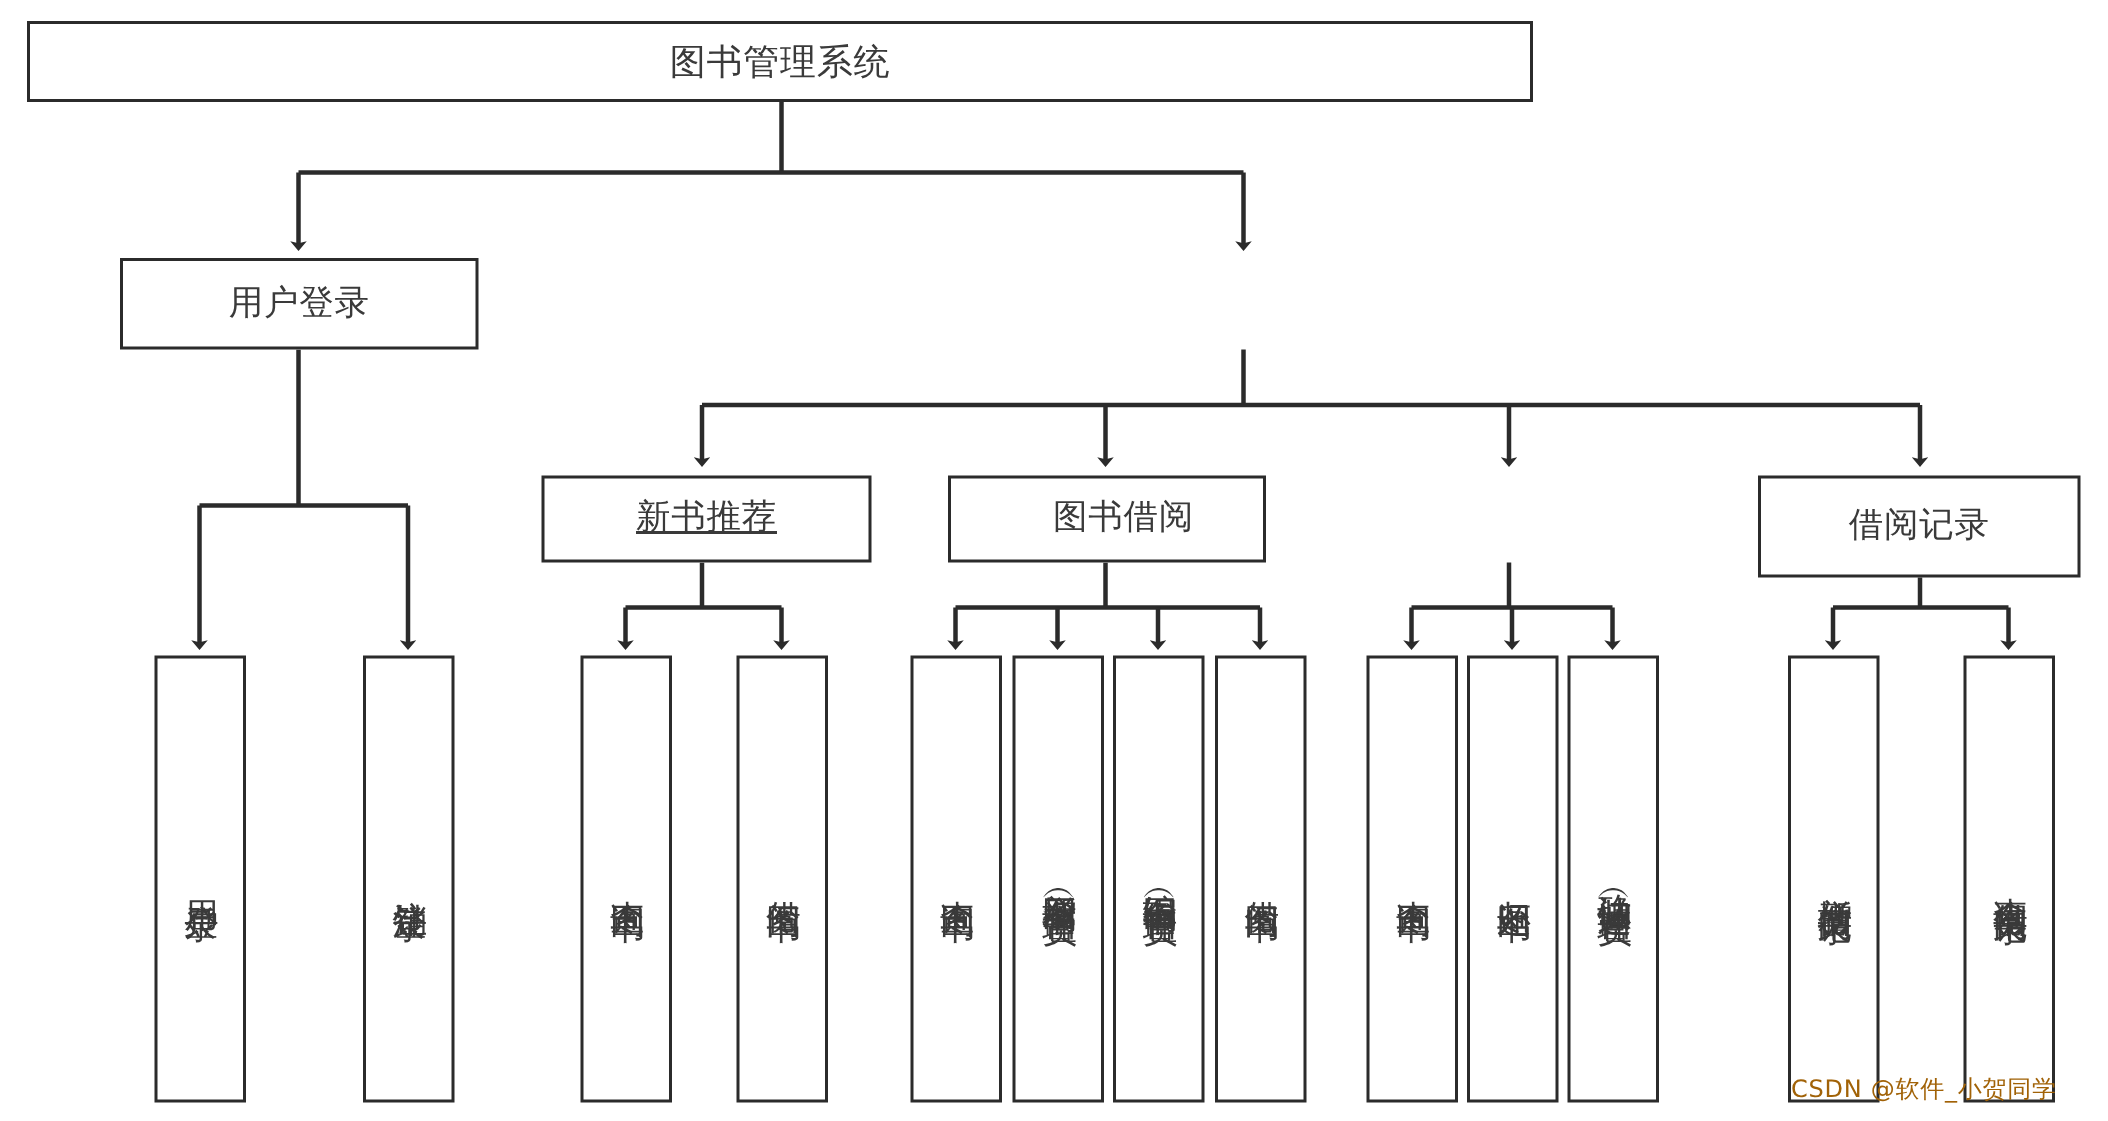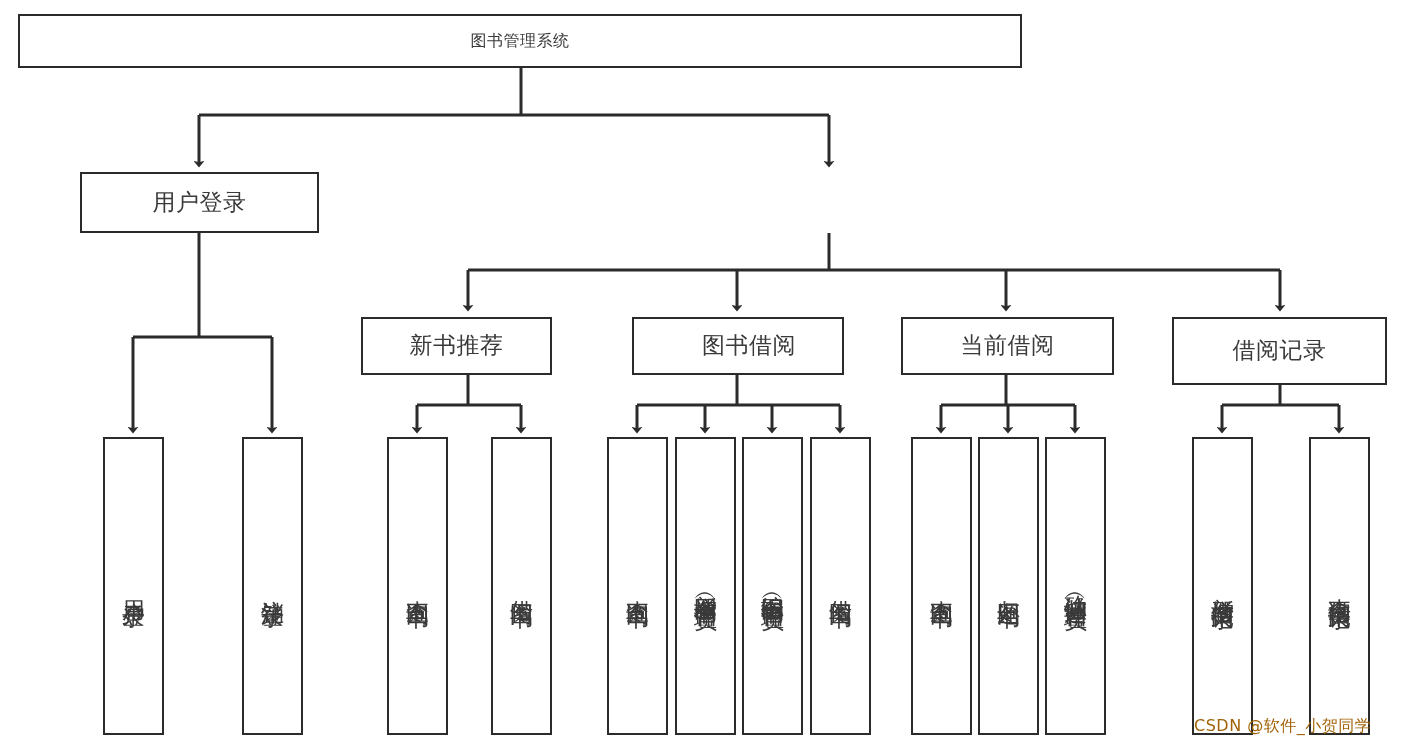--- a/index.html
+++ b/index.html
@@ -40,21 +40,21 @@
     display: block;
     text-align: center;
     line-height: 1.12;
     white-space: pre;
     letter-spacing: 0.5px;
   }
   .node.horizontal .node-label {
     font-size: 23px;
   }
   .node.root .node-label {
-    font-size: 16px;
+    font-size: 24px;
   }
   .node.vertical {
     align-items: center;
     justify-content: center;
   }
   .node.vertical .node-label {
     writing-mode: vertical-rl;
     text-orientation: upright;
     font-size: 23px;
     line-height: 1.08;
@@ -130,31 +130,28 @@
 
   <div class="node root horizontal" style="left:18px; top:14px; width:1004px; height:54px;">
     <span class="node-label">图书管理系统</span>
   </div>
 
   <div class="node horizontal" style="left:80px; top:172px; width:239px; height:61px;">
     <span class="node-label">用户登录</span>
   </div>
 
 
-  <div class="node horizontal" style="left:361px; top:317px; width:191px; height:58px;">
+  <div class="node horizontal" style="left:361px; top:317px; width:220px; height:58px;text-decoration:underline;">
     <span class="node-label">新书推荐</span>
   </div>
 
   <div class="node horizontal" style="left:632px; top:317px; width:212px; height:58px;padding-left:22px;">
     <span class="node-label">图书借阅</span>
   </div>
 
-  <div class="node horizontal" style="left:901px; top:317px; width:213px; height:58px;">
-    <span class="node-label">当前借阅</span>
-  </div>
 
   <div class="node horizontal" style="left:1172px; top:317px; width:215px; height:68px;">
     <span class="node-label">借阅记录</span>
   </div>
 
   <div class="node vertical" style="left:103px; top:437px; width:61px; height:298px;">
     <span class="node-label">用户登录</span>
   </div>
 
   <div class="node vertical" style="left:242px; top:437px; width:61px; height:298px;">

